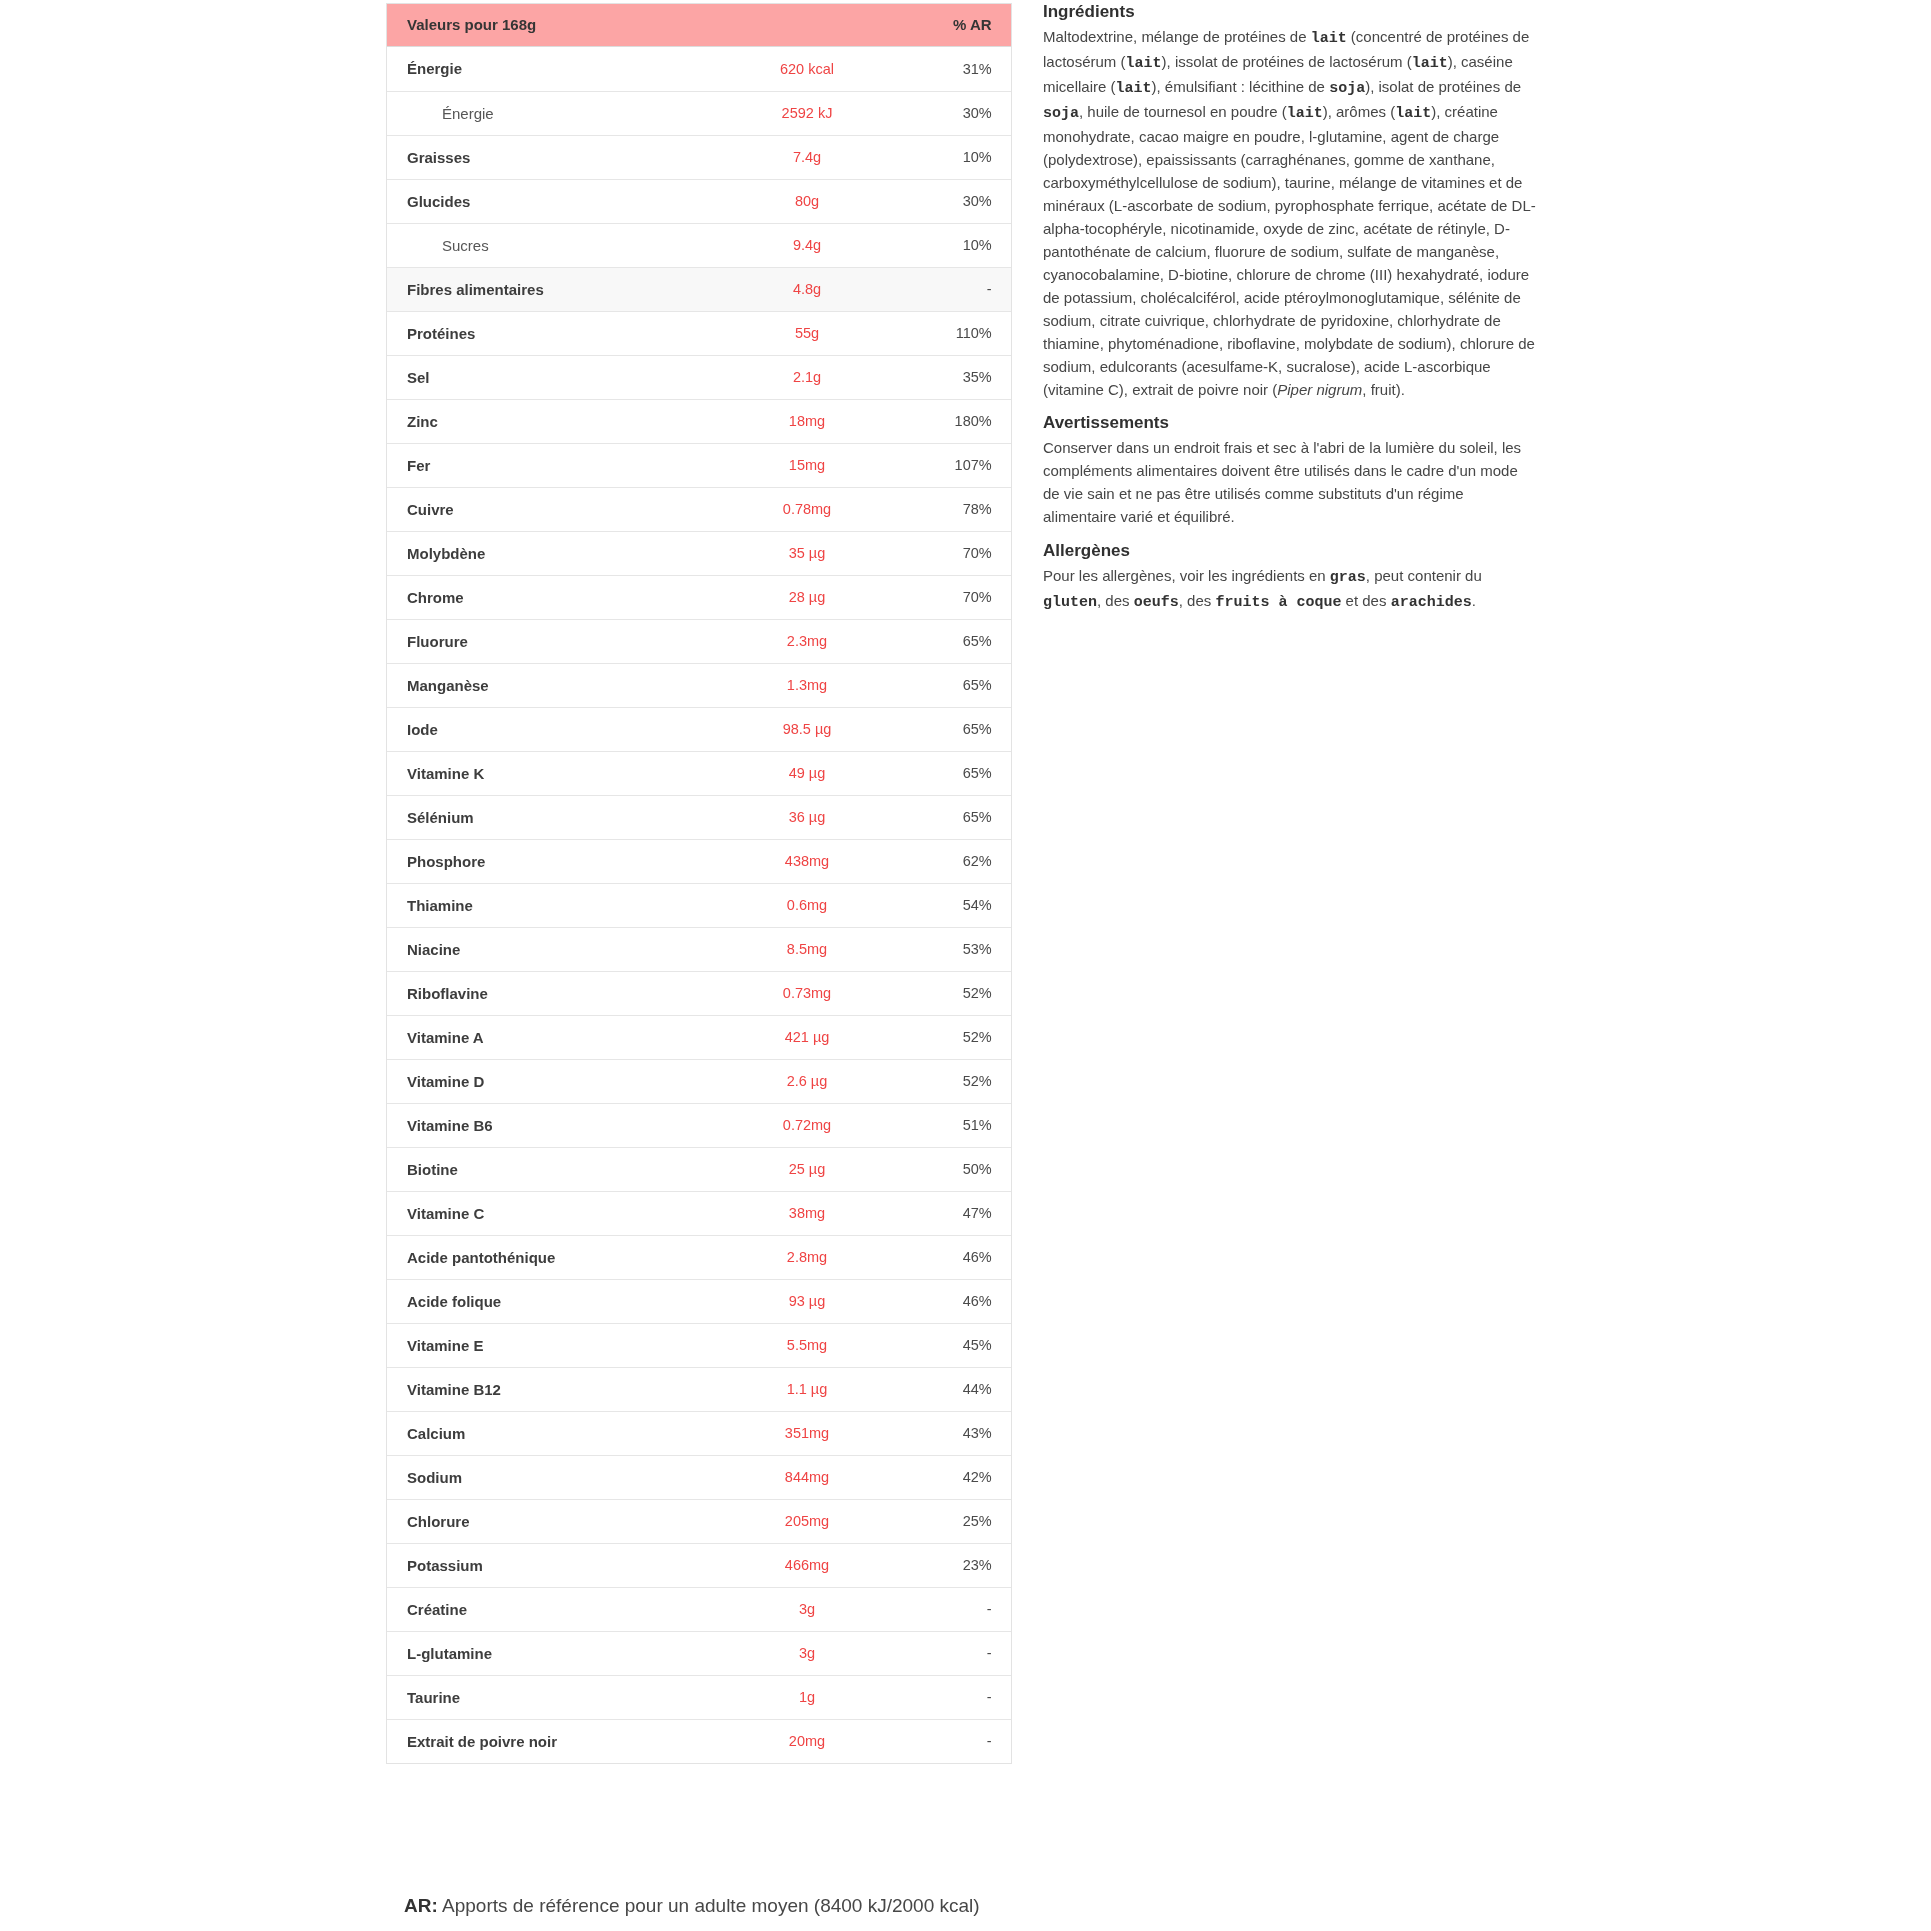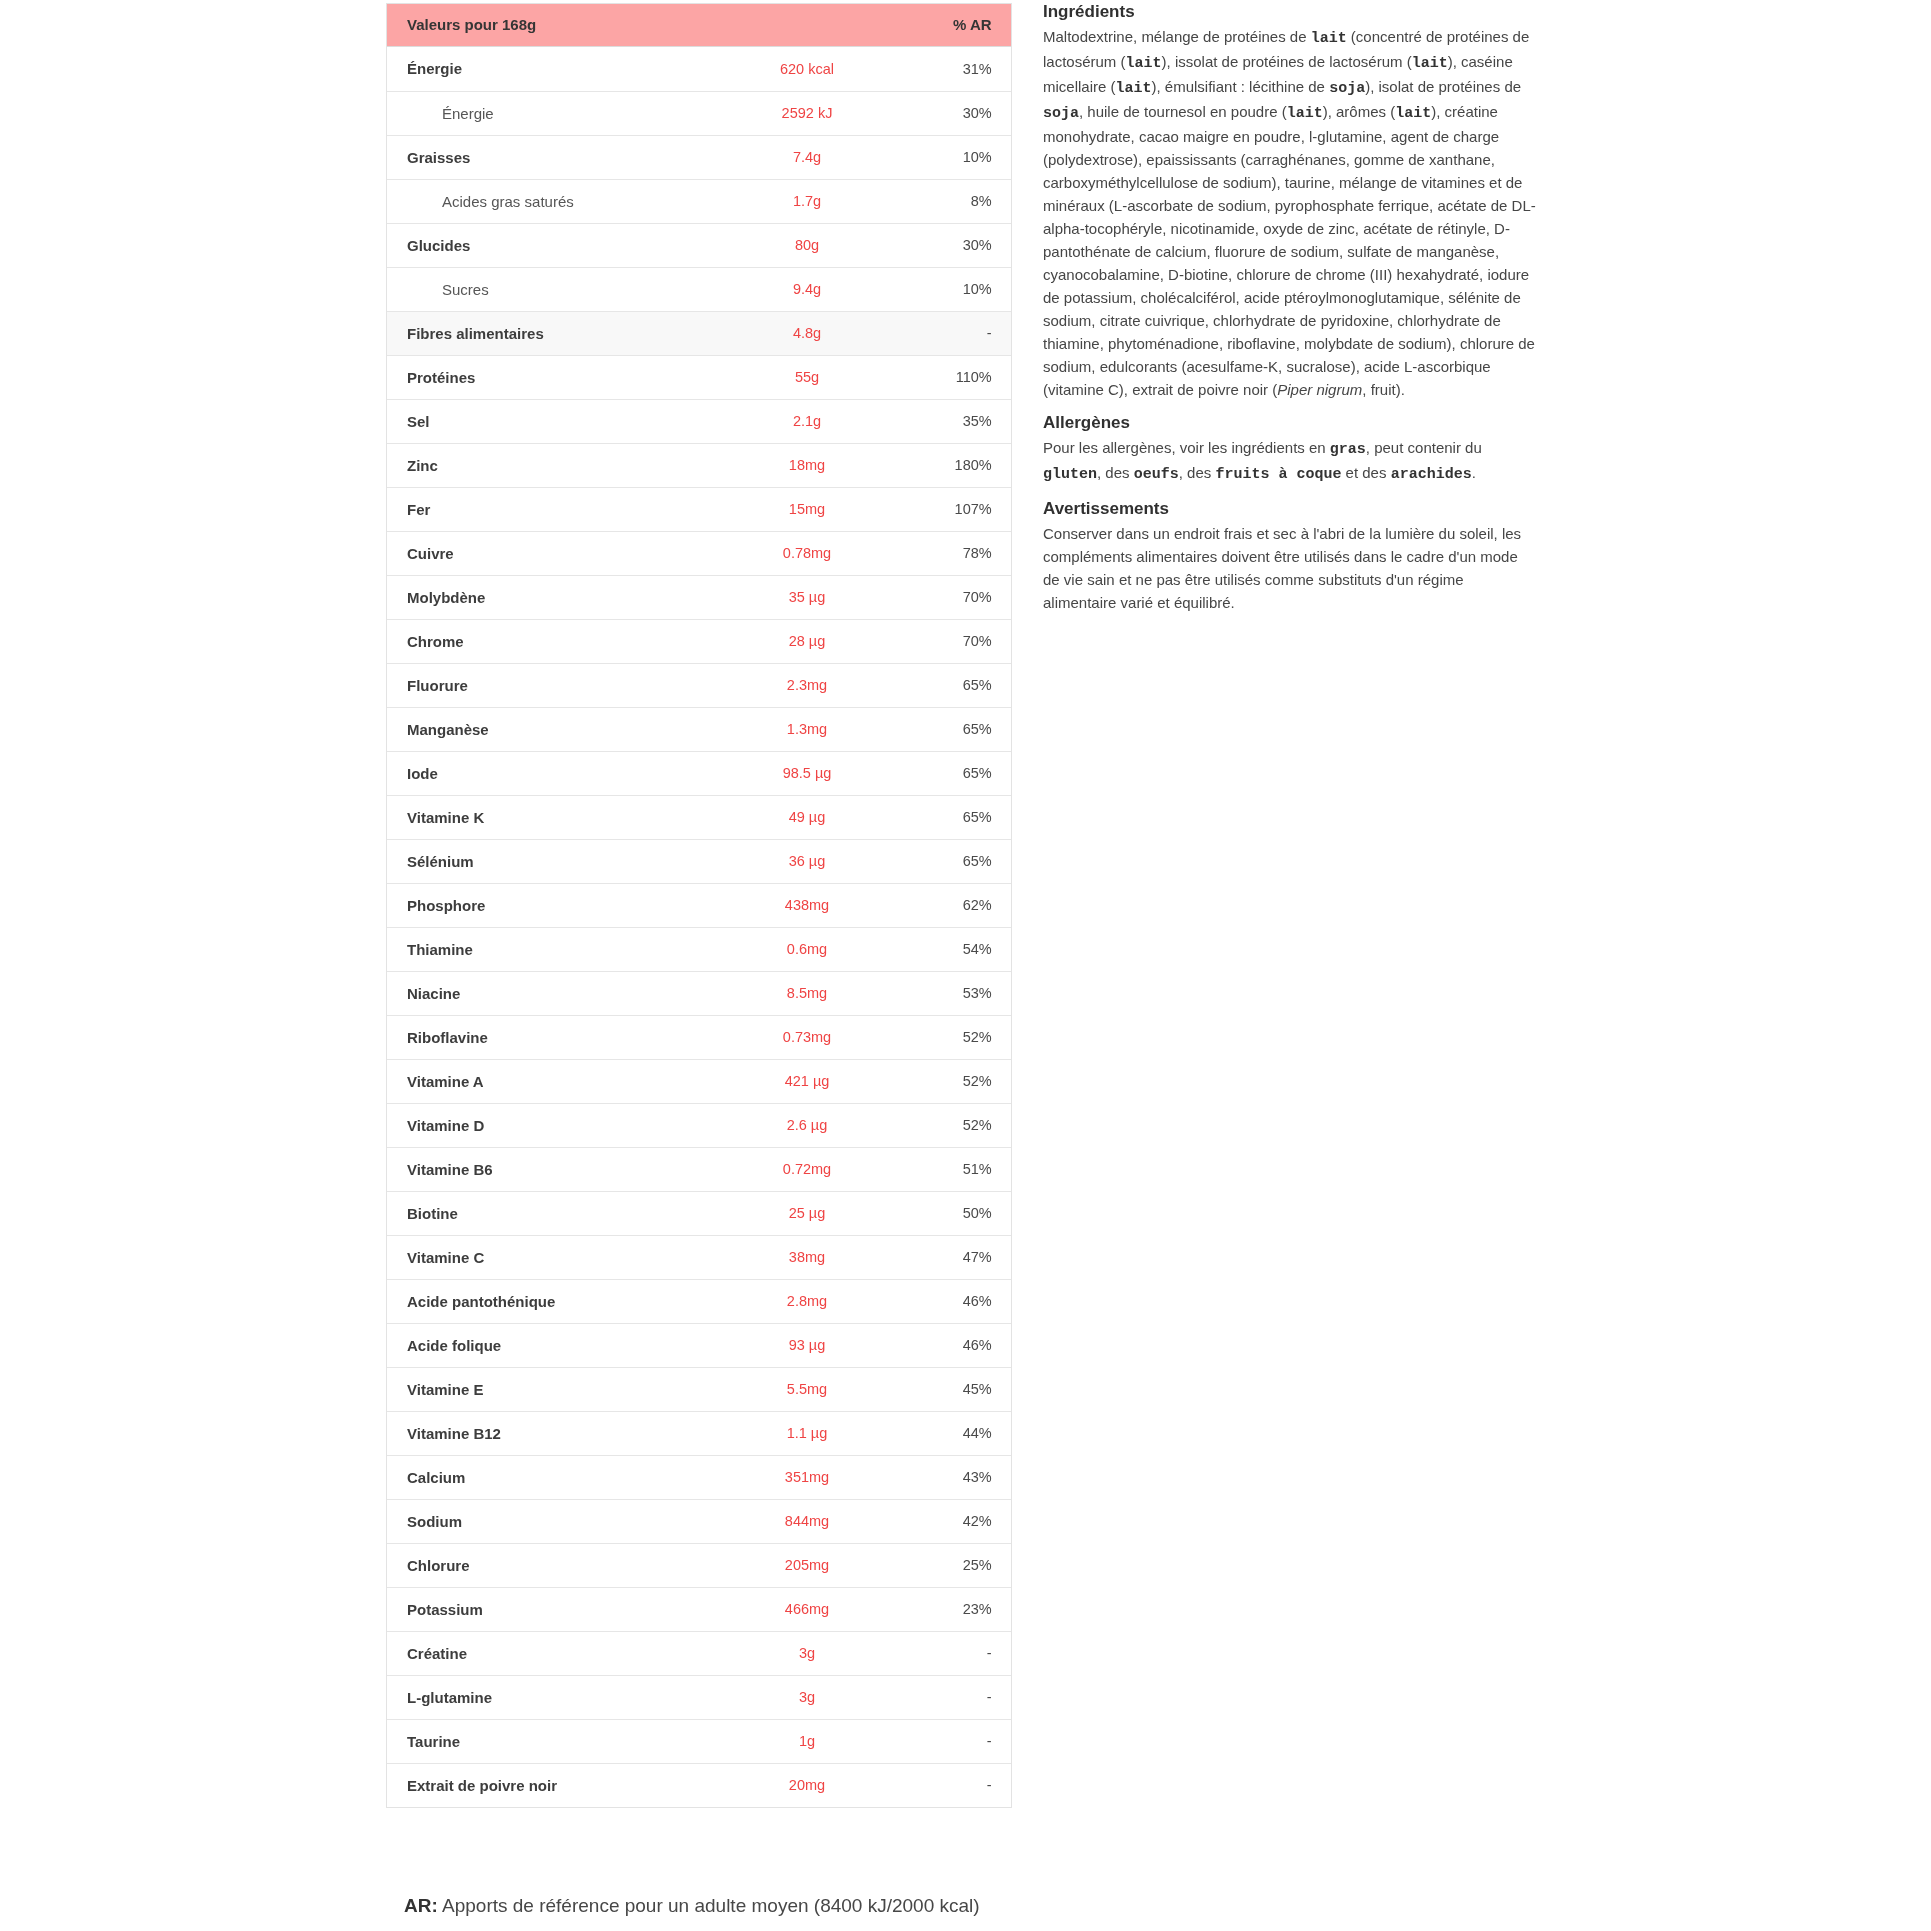--- a/index.html
+++ b/index.html
@@ -70,25 +70,20 @@
       <div class="nrow sub">
     <div class="c-label">Énergie</div>
     <div class="c-value">2592 kJ</div>
     <div class="c-pct">30%</div>
   </div>
       <div class="nrow">
     <div class="c-label">Graisses</div>
     <div class="c-value">7.4g</div>
     <div class="c-pct">10%</div>
   </div>
-      <div class="nrow sub">
-    <div class="c-label">Acides gras saturés</div>
-    <div class="c-value">1.7g</div>
-    <div class="c-pct">8%</div>
-  </div>
       <div class="nrow">
     <div class="c-label">Glucides</div>
     <div class="c-value">80g</div>
     <div class="c-pct">30%</div>
   </div>
       <div class="nrow sub">
     <div class="c-label">Sucres</div>
     <div class="c-value">9.4g</div>
     <div class="c-pct">10%</div>
   </div>
@@ -266,21 +261,21 @@
 </div>
 
 <div class="footnote"><b>AR:</b><span> Apports de référence pour un adulte moyen (8400 kJ/2000 kcal)</span></div>
 
 <div class="info-col">
     <div class="info-section">
     <h3>Ingrédients</h3>
     <p>Maltodextrine, mélange de protéines de <b>lait</b> (concentré de protéines de lactosérum (<b>lait</b>), issolat de protéines de lactosérum (<b>lait</b>), caséine micellaire (<b>lait</b>), émulsifiant : lécithine de <b>soja</b>), isolat de protéines de <b>soja</b>, huile de tournesol en poudre (<b>lait</b>), arômes (<b>lait</b>), créatine monohydrate, cacao maigre en poudre, l-glutamine, agent de charge (polydextrose), epaississants (carraghénanes, gomme de xanthane, carboxyméthylcellulose de sodium), taurine, mélange de vitamines et de minéraux (L-ascorbate de sodium, pyrophosphate ferrique, acétate de DL-alpha-tocophéryle, nicotinamide, oxyde de zinc, acétate de rétinyle, D-pantothénate de calcium, fluorure de sodium, sulfate de manganèse, cyanocobalamine, D-biotine, chlorure de chrome (III) hexahydraté, iodure de potassium, cholécalciférol, acide ptéroylmonoglutamique, sélénite de sodium, citrate cuivrique, chlorhydrate de pyridoxine, chlorhydrate de thiamine, phytoménadione, riboflavine, molybdate de sodium), chlorure de sodium, edulcorants (acesulfame-K, sucralose), acide L-ascorbique (vitamine C), extrait de poivre noir (<i>Piper nigrum</i>, fruit).</p>
   </div>
     <div class="info-section">
+    <h3>Avertissements</h3>
+    <p>Conserver dans un endroit frais et sec à l'abri de la lumière du soleil, les compléments alimentaires doivent être utilisés dans le cadre d'un mode de vie sain et ne pas être utilisés comme substituts d'un régime alimentaire varié et équilibré.</p>
+  </div>
+    <div class="info-section">
     <h3>Allergènes</h3>
     <p>Pour les allergènes, voir les ingrédients en <b>gras</b>, peut contenir du <b>gluten</b>, des <b>oeufs</b>, des <b>fruits à coque</b> et des <b>arachides</b>.</p>
   </div>
-    <div class="info-section">
-    <h3>Avertissements</h3>
-    <p>Conserver dans un endroit frais et sec à l'abri de la lumière du soleil, les compléments alimentaires doivent être utilisés dans le cadre d'un mode de vie sain et ne pas être utilisés comme substituts d'un régime alimentaire varié et équilibré.</p>
-  </div>
   </div>
 
 
 </body></html>

